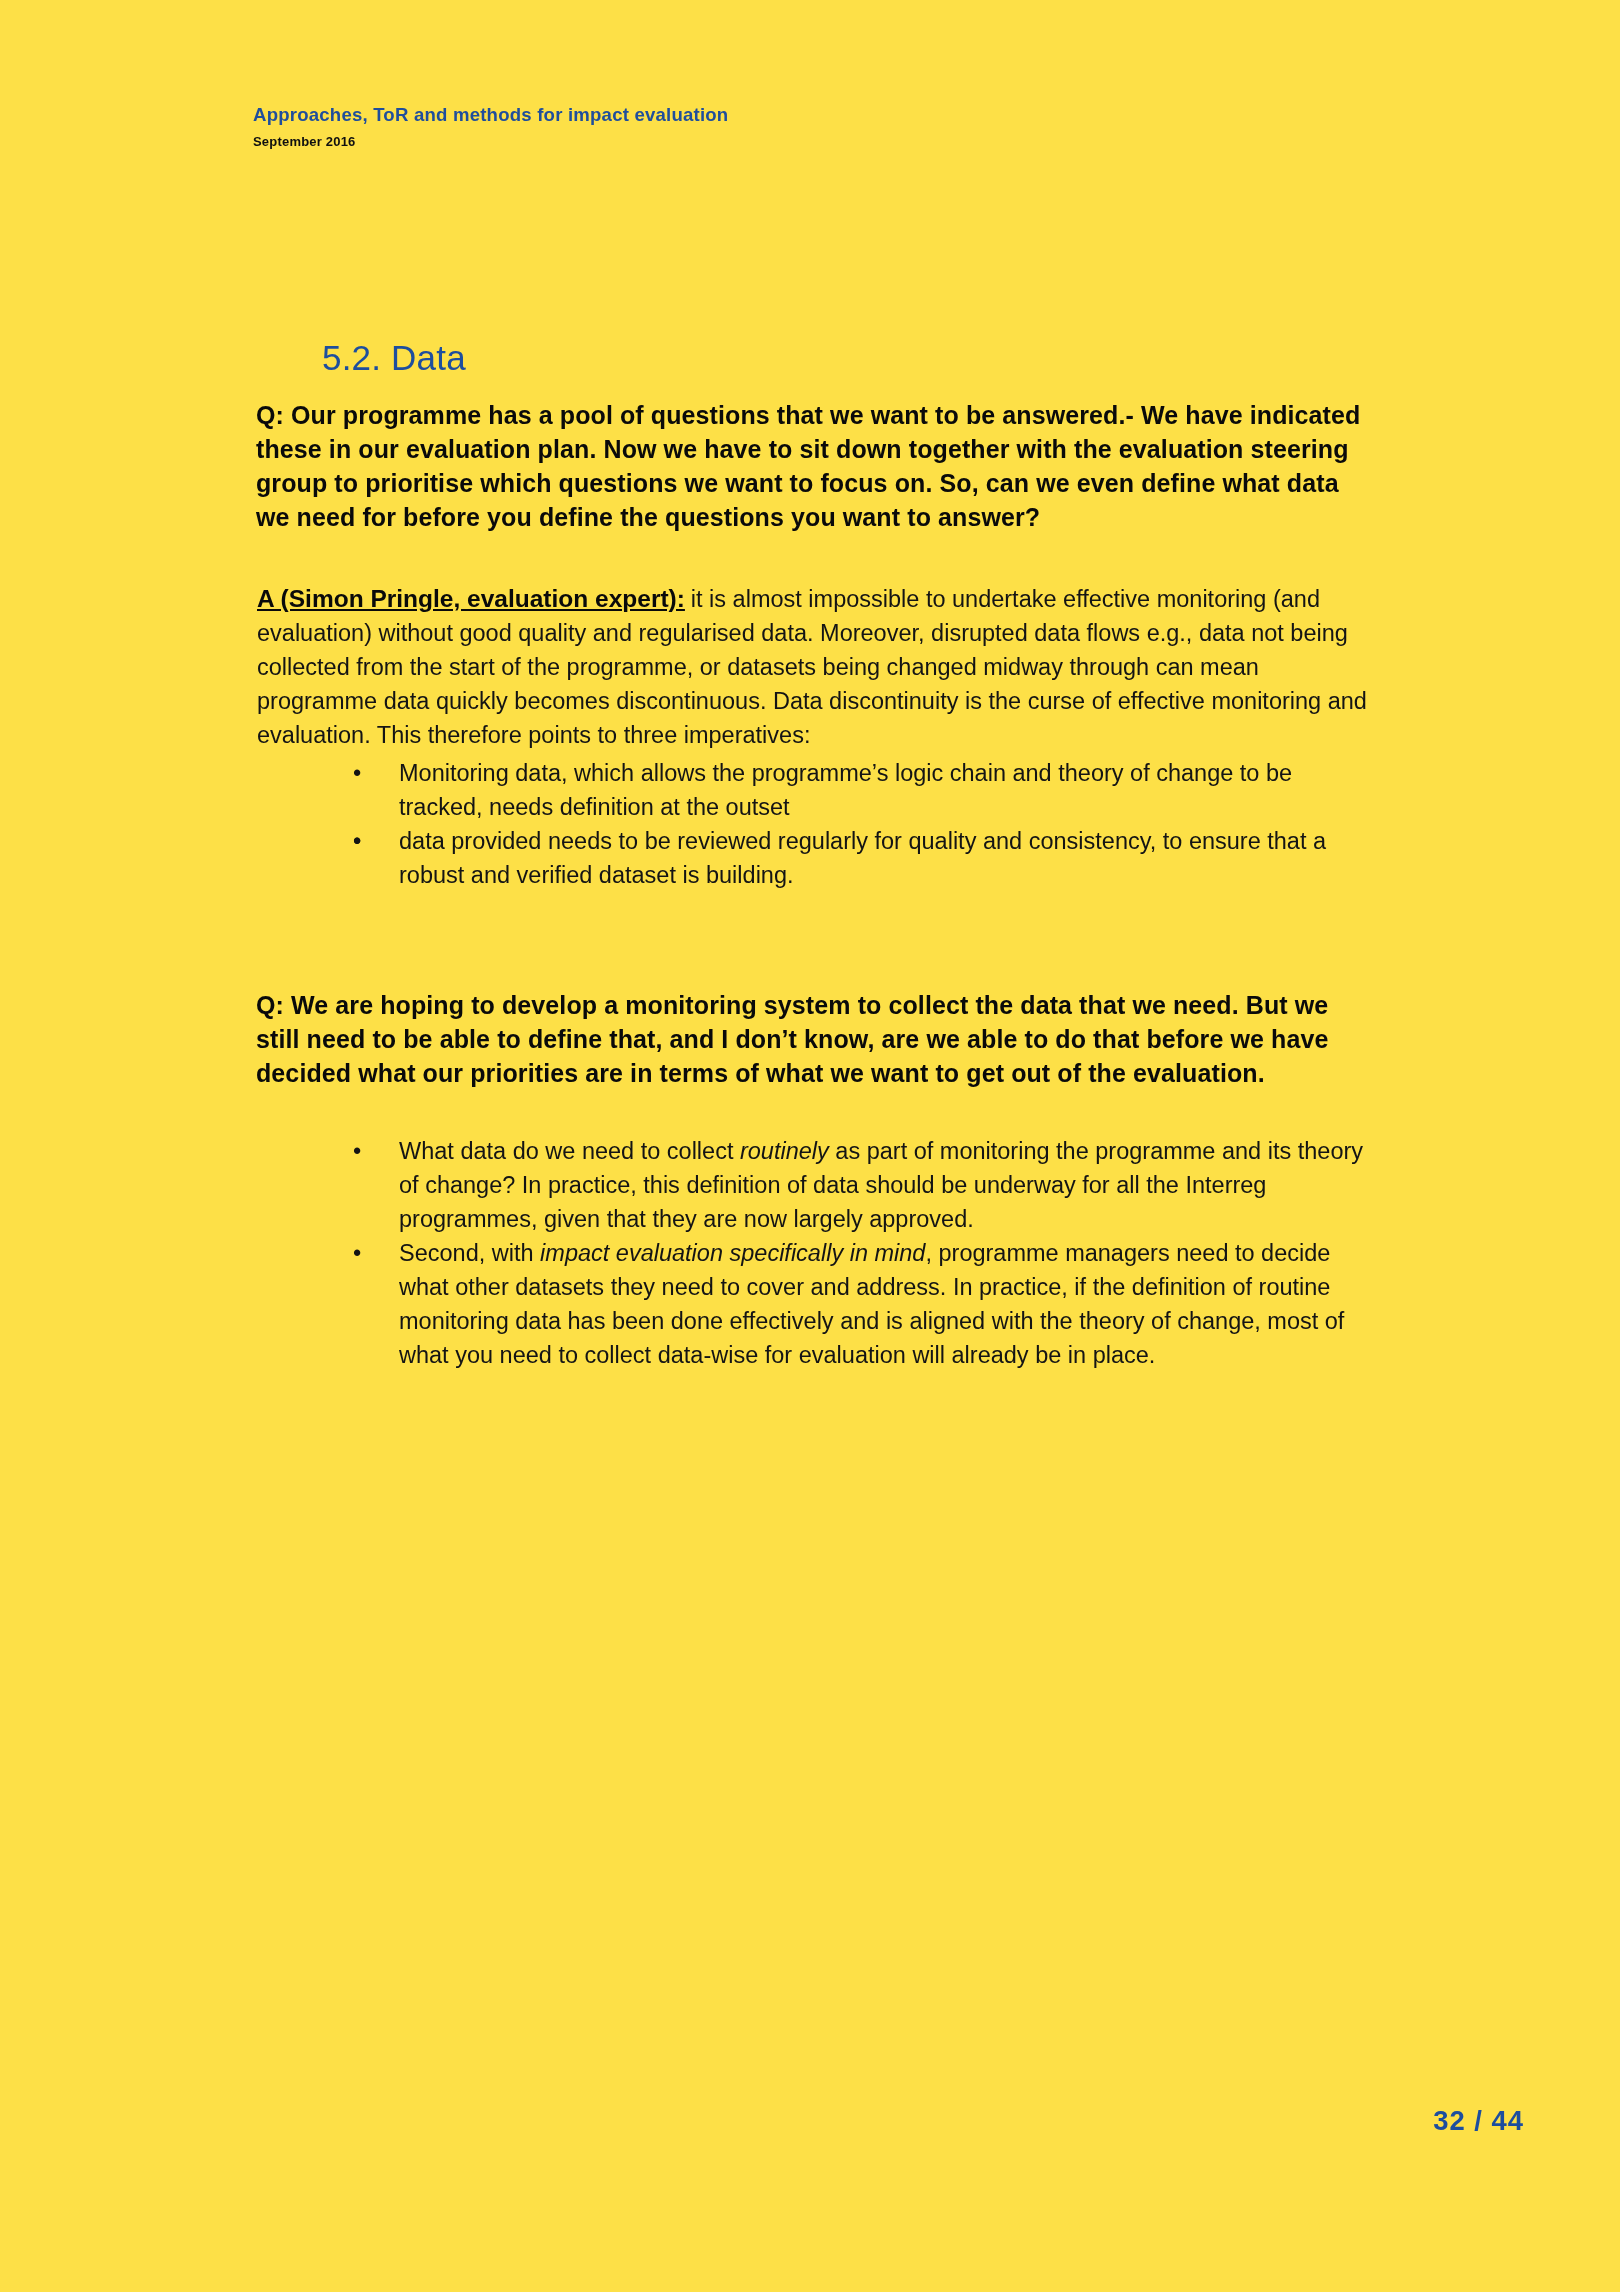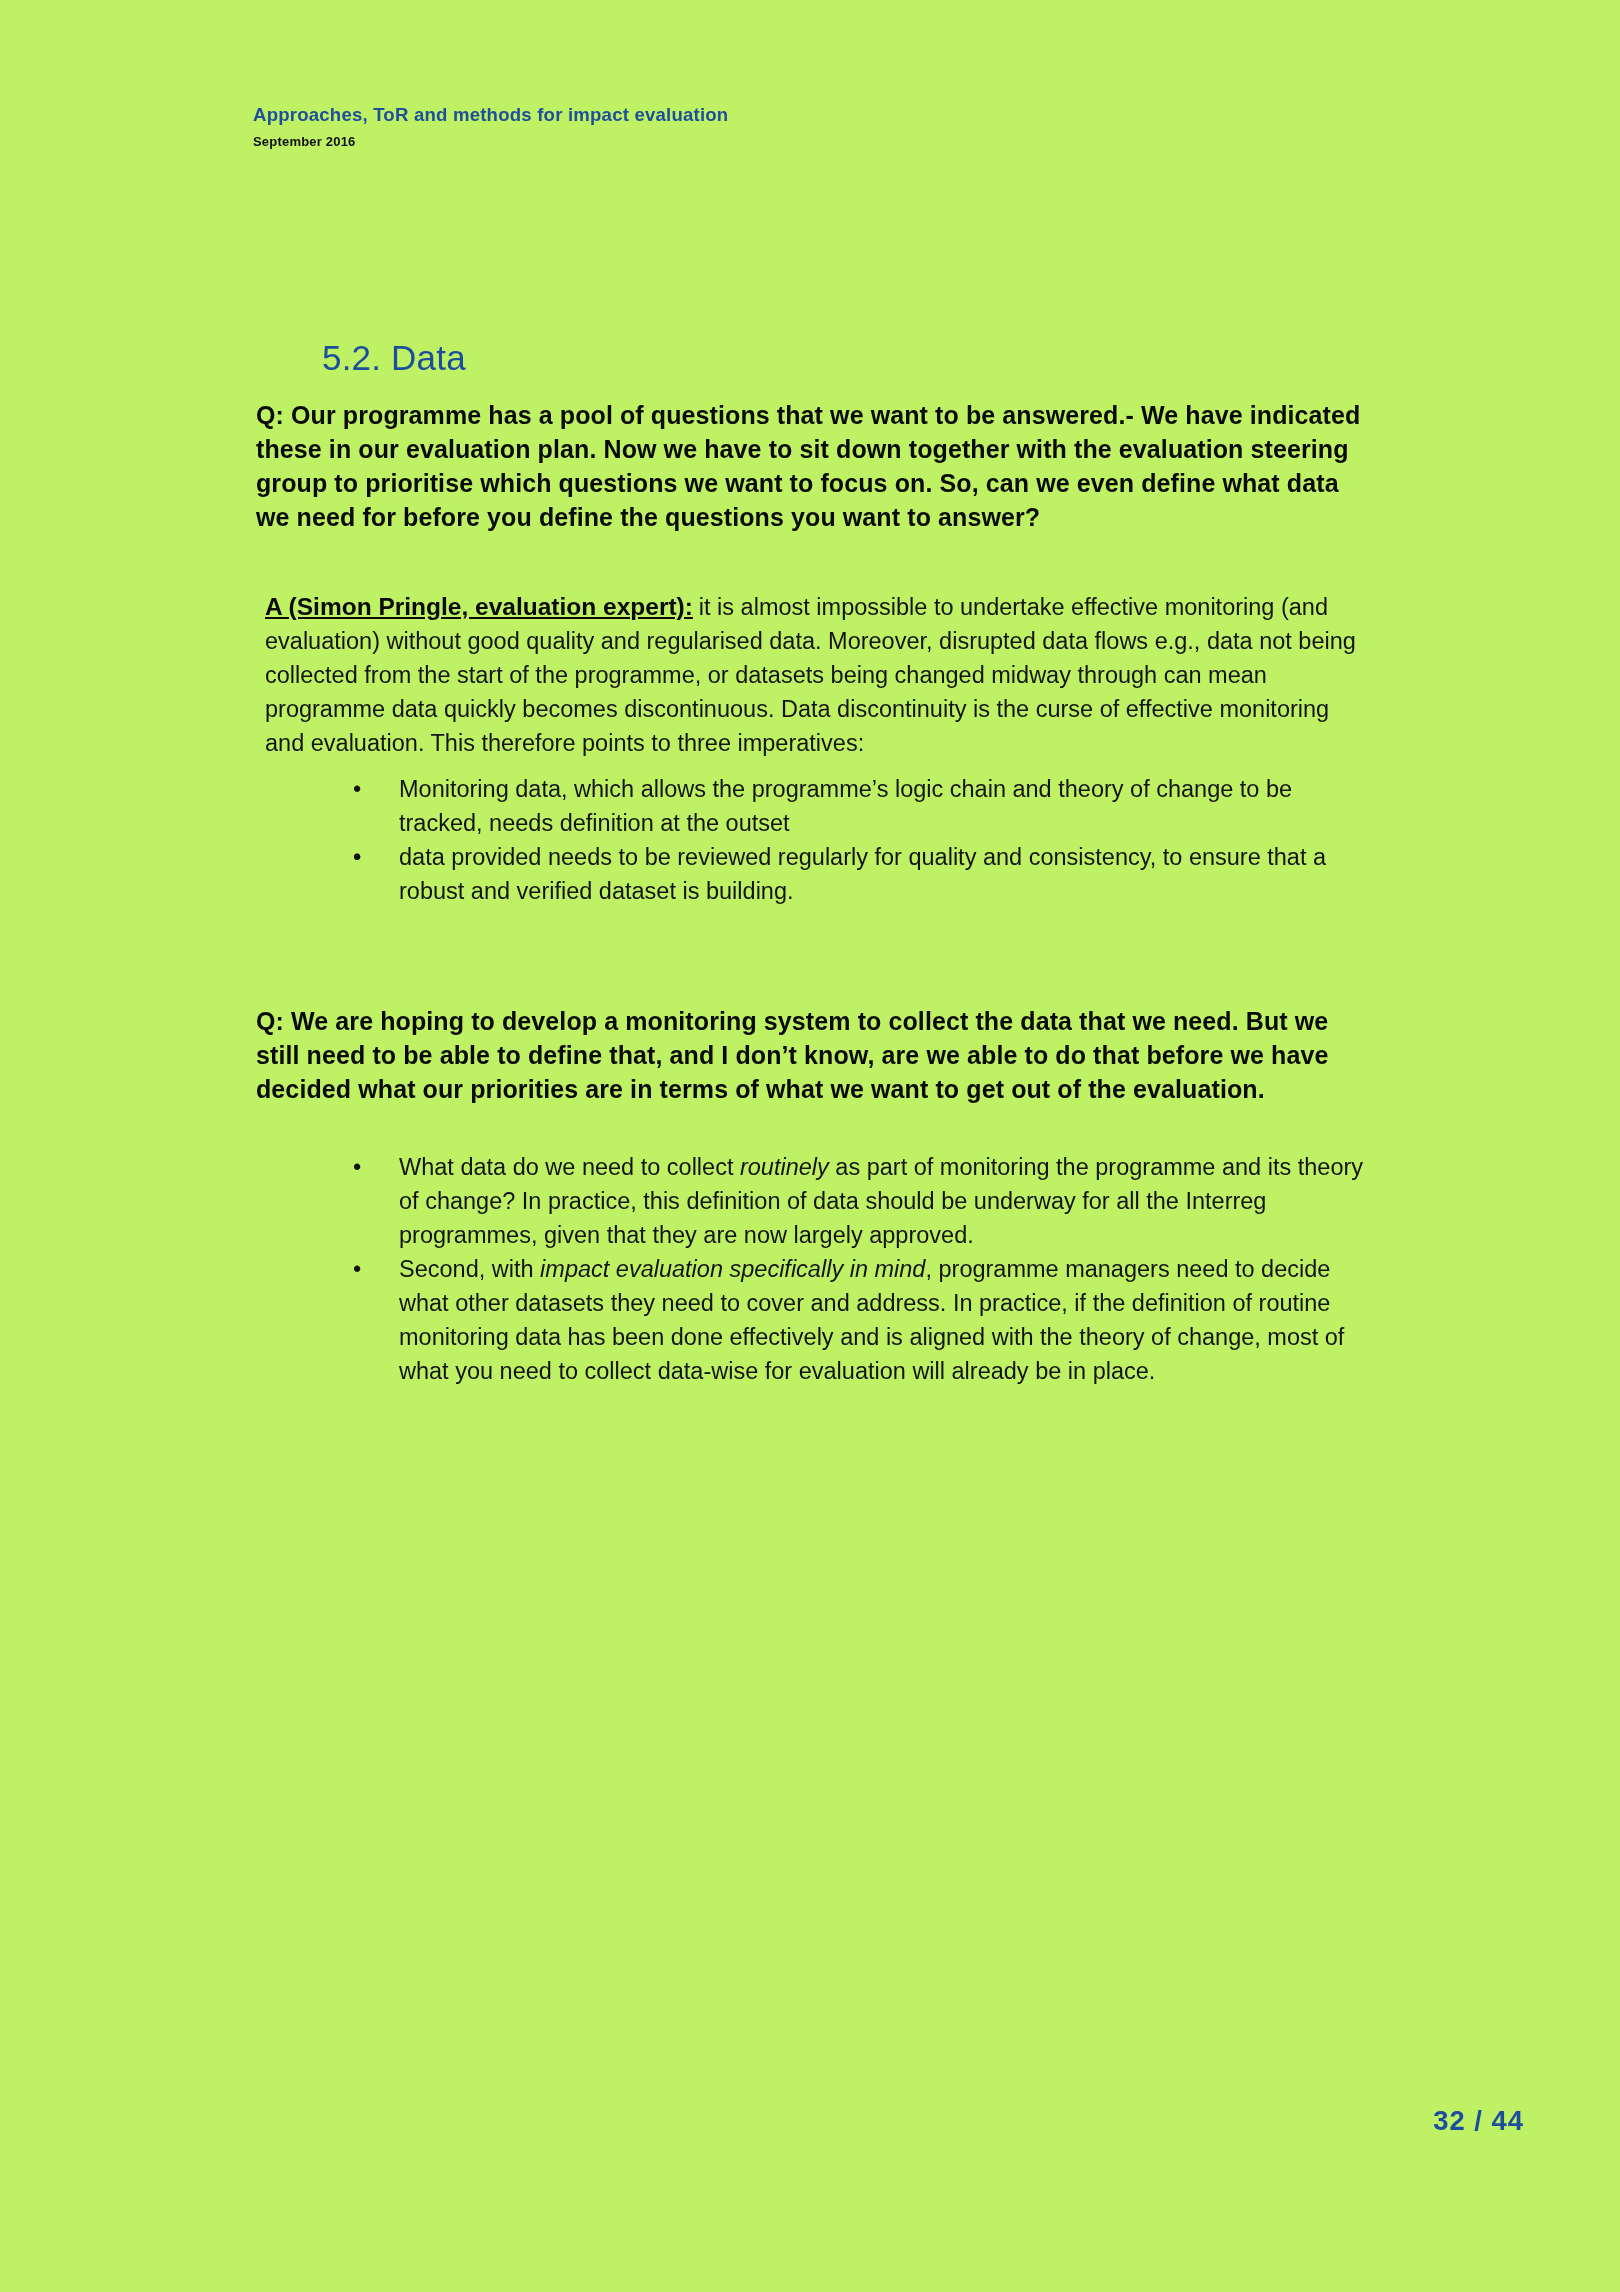--- a/index.html
+++ b/index.html
@@ -8,21 +8,21 @@
     background: #ffffff;
   }
   body {
     font-family: "Liberation Sans", sans-serif;
     -webkit-font-smoothing: antialiased;
   }
   .page {
     position: relative;
     width: 1620px;
     height: 2293px;
-    background: #bef264;
+    background: #fde047;
     overflow: hidden;
     box-sizing: border-box;
   }
 
   
   .doc-header {
     position: absolute;
     left: 253px;
     top: 102px;
     width: 1127px;
@@ -70,21 +70,21 @@
     font-family: "Liberation Sans Narrow", "Liberation Sans", sans-serif;
     font-weight: bold;
     font-size: 25px;
     line-height: 34px;
     color: #0a0a0a;
     letter-spacing: 0.1px;
   }
 
   
   p.answer, p.plain {
-    margin: 12px;
+    margin: 4px;
     font-family: "Liberation Sans", sans-serif;
     font-weight: normal;
     font-size: 23.5px;
     line-height: 34px;
     color: #141414;
   }
 
   .speaker {
     font-family: "Liberation Sans Narrow", "Liberation Sans", sans-serif;
     font-weight: bold;

